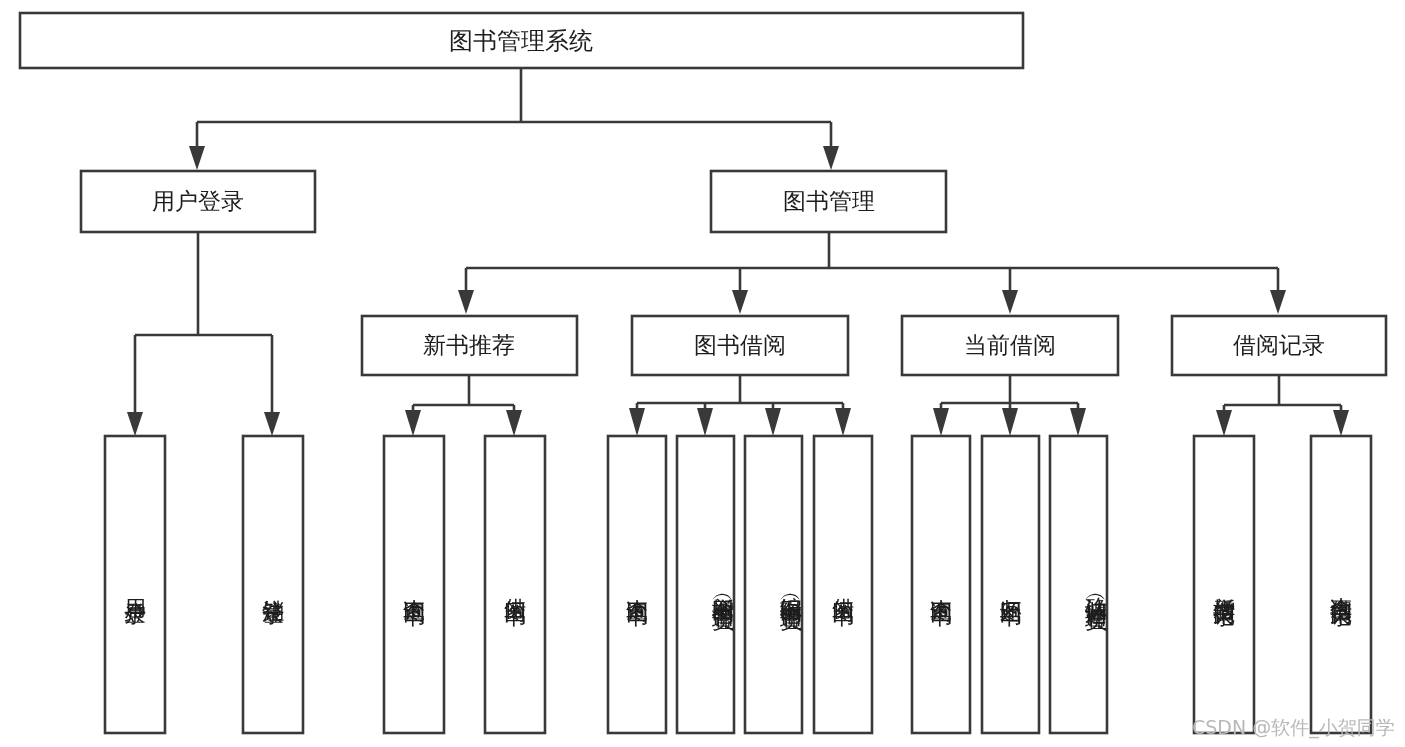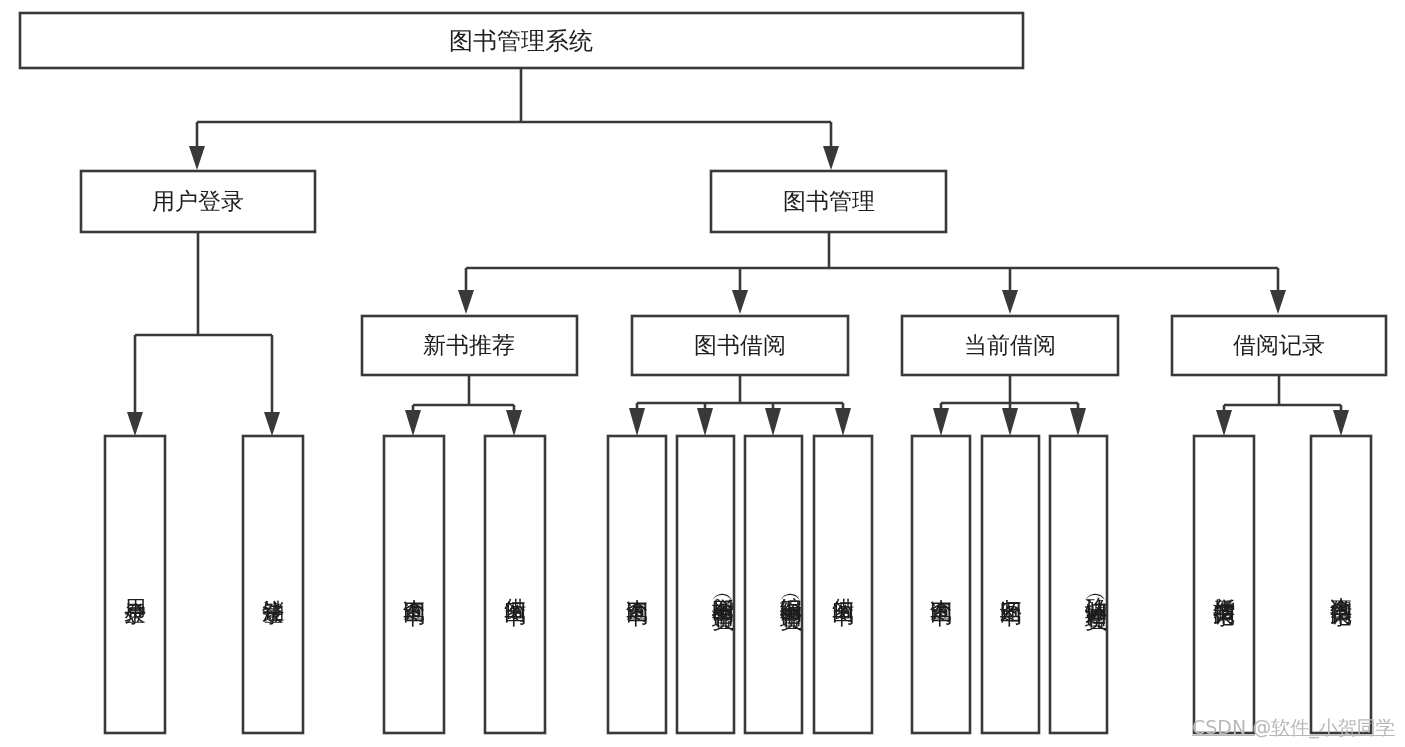--- a/index.html
+++ b/index.html
@@ -72,21 +72,20 @@
     pointer-events: none;
     user-select: none;
   }
   .watermark {
     position: absolute;
     font-family: "DejaVu Sans", "Liberation Sans", sans-serif;
     font-size: 19px;
     color: #b8b8b8;
     white-space: nowrap;
     user-select: none;
-    text-decoration: underline;
   }
 </style>
 </head>
 <body>
 
 <div id="diagram-root">
 
   <svg id="flow-svg" viewBox="0 0 1405 747">
 
     <g>

